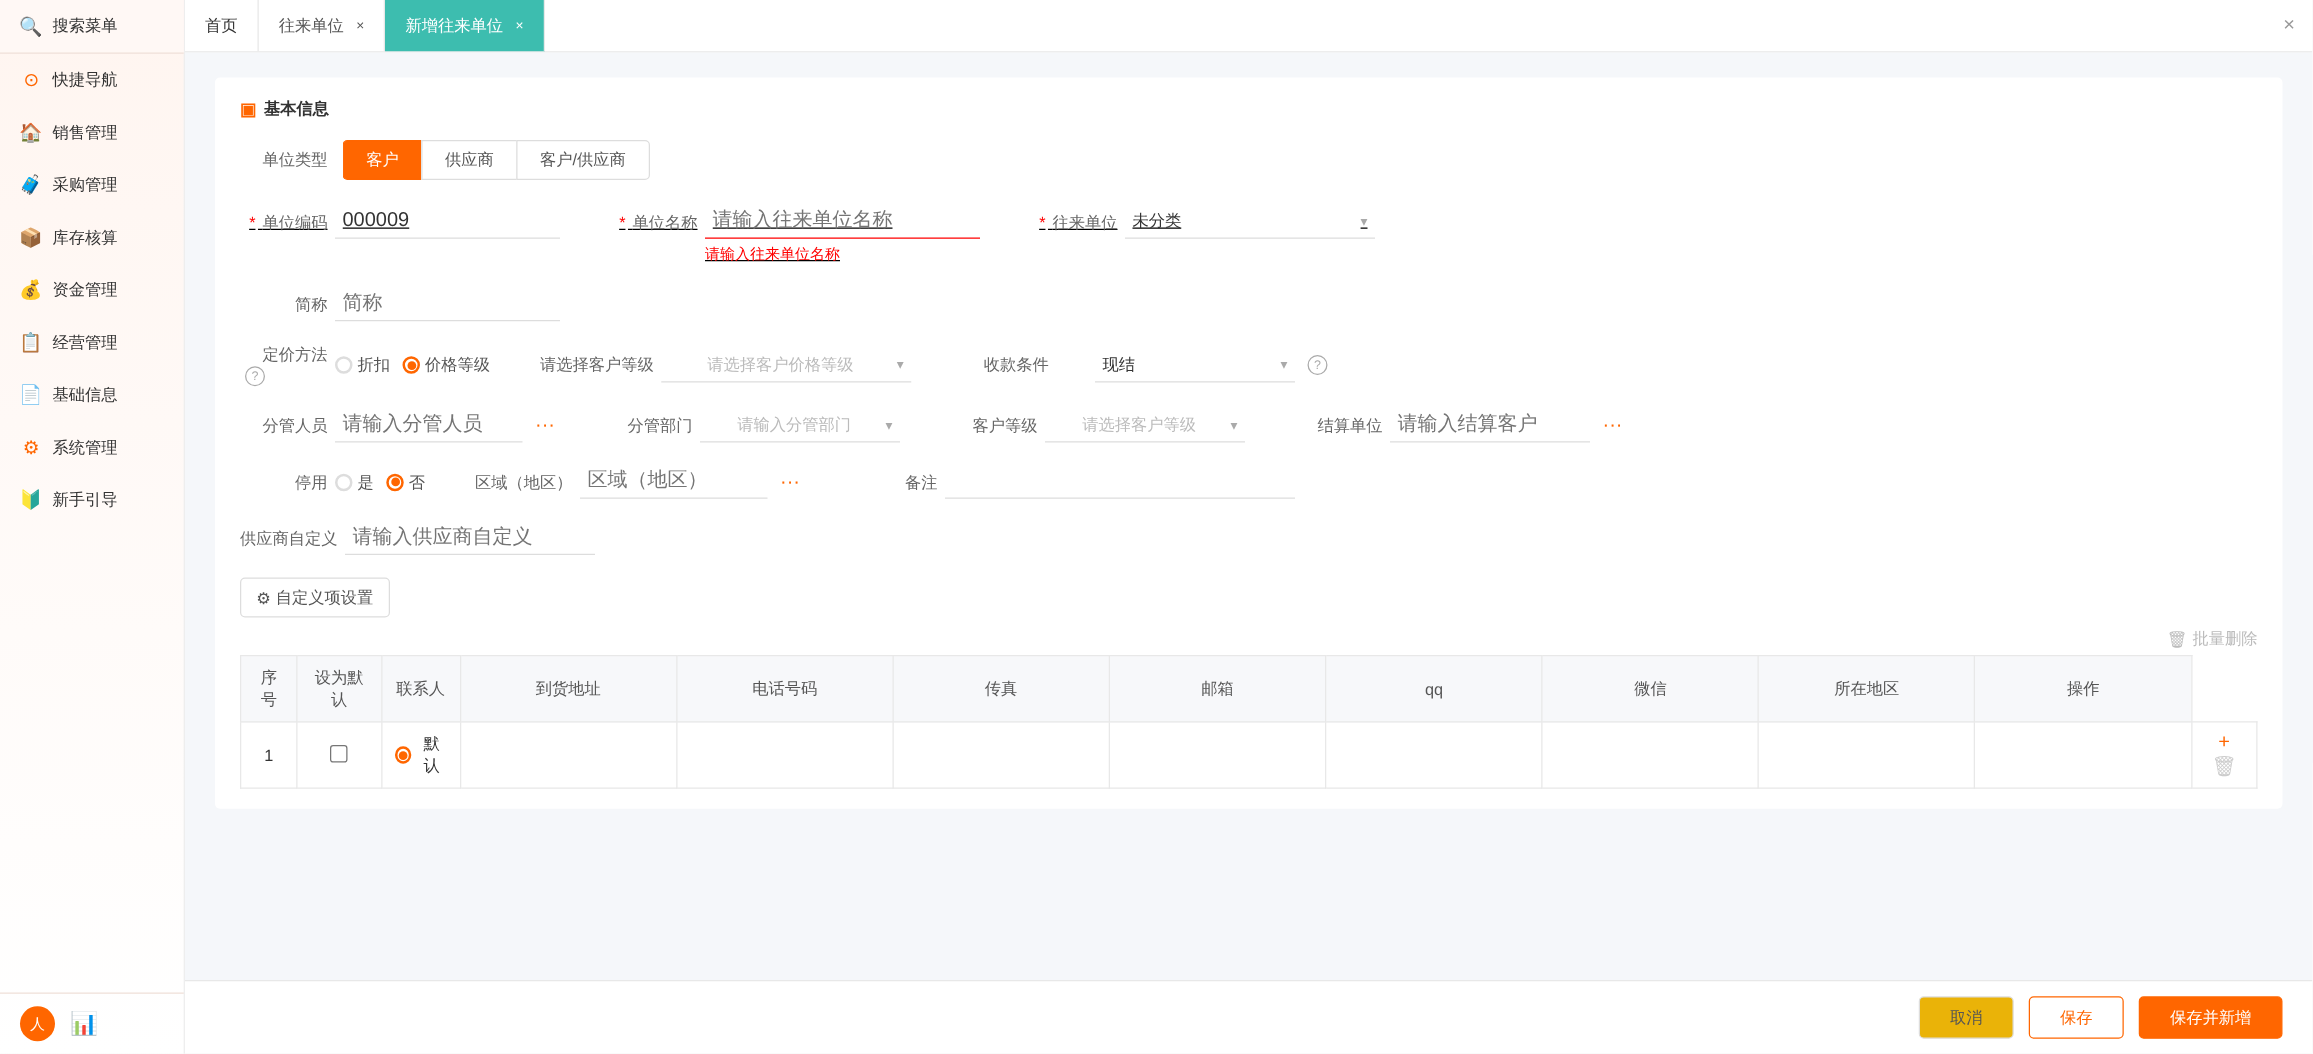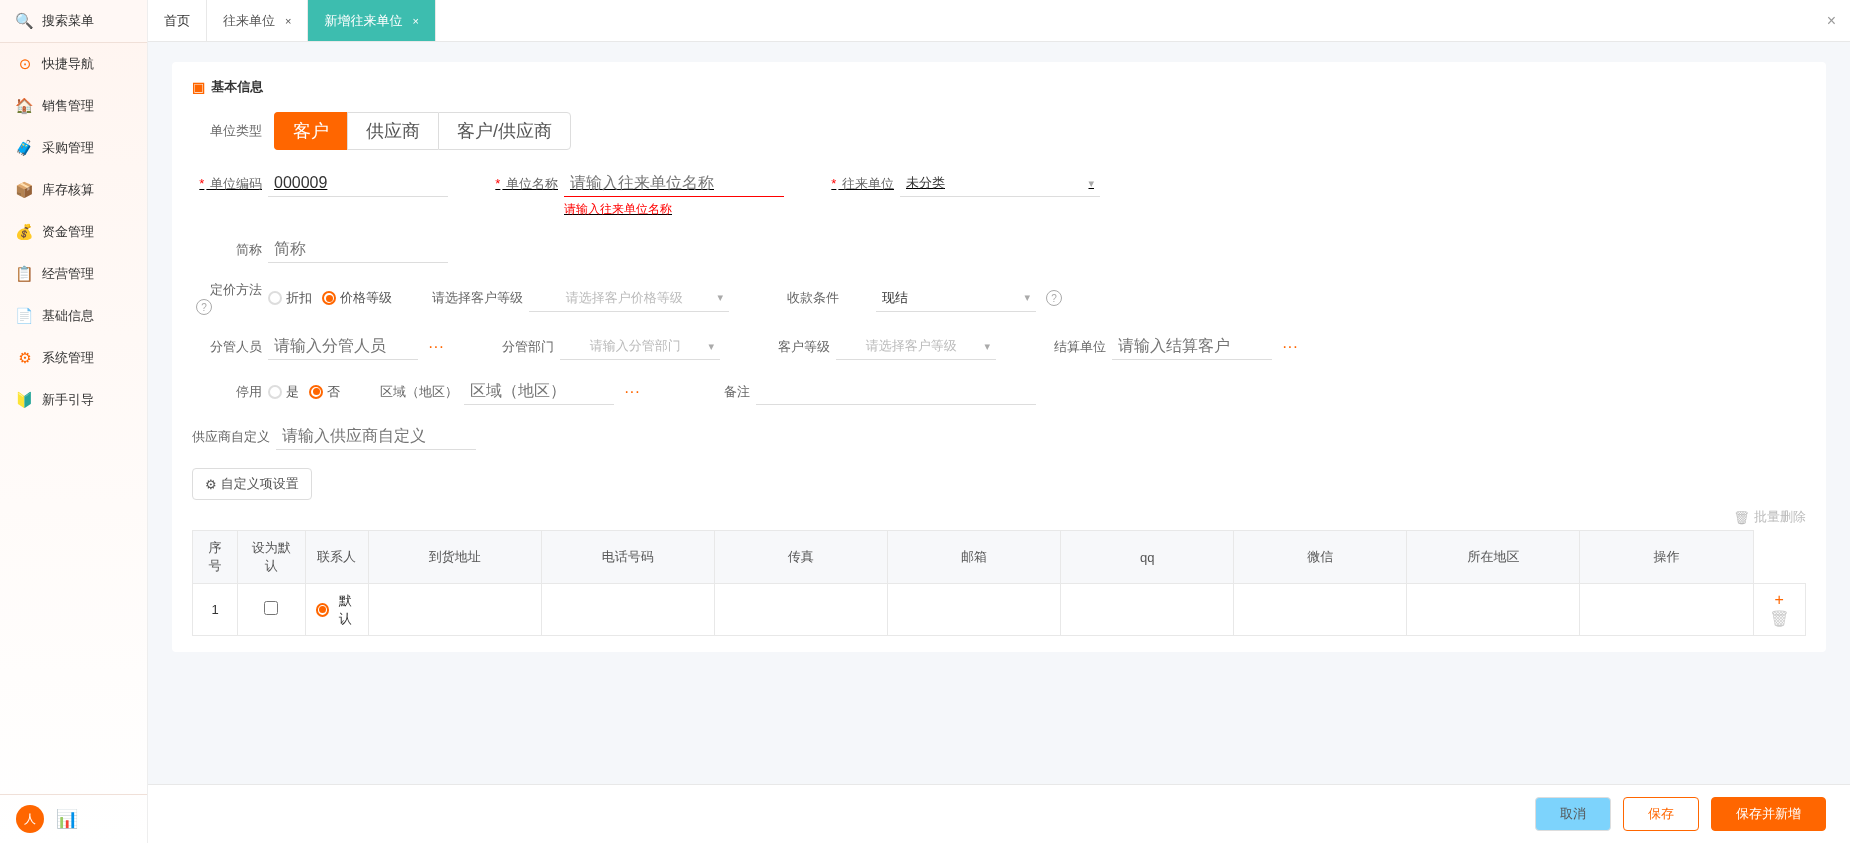--- a/index.html
+++ b/index.html
@@ -40,21 +40,21 @@
     
     .content { flex: 1; overflow-y: auto; padding: 20px 24px; background: #f5f7fa; }
 
     
     .section { background: #fff; border-radius: 4px; padding: 16px 20px; margin-bottom: 16px; }
     .section-title { display: flex; align-items: center; gap: 6px; font-size: 14px; font-weight: bold; color: #333; margin-bottom: 16px; }
     .section-icon { color: #f60; font-size: 14px; }
 
     
     .type-group { display: flex; gap: 0; }
-    .type-btn { padding: 6px 18px; border: 1px solid #ddd; cursor: pointer; font-size: 18px; color: #555; background: #fff; }
+    .type-btn { padding: 6px 18px; border: 1px solid #ddd; cursor: pointer; font-size: 13px; color: #555; background: #fff; }
     .type-btn.active { background: #f60; color: #fff; border-color: #f60; }
     .type-btn:first-child { border-radius: 4px 0 0 4px; }
     .type-btn:last-child { border-radius: 0 4px 4px 0; }
     .type-btn:not(:last-child) { border-right: none; }
 
     
     .form-row { display: flex; align-items: flex-end; gap: 0; margin-bottom: 18px; }
     .form-label { color: #666; white-space: nowrap; min-width: 70px; text-align: right; }
     .required-star { color: #f00; margin-right: 2px; }
     .form-input { border: none; border-bottom: 1px solid #ddd; padding: 4px 6px; font-size: 16px; color: #333; outline: none; background: transparent; width: 200px; }
@@ -87,21 +87,21 @@
     table { width: 100%; border-collapse: collapse; font-size: 13px; }
     th { background: #f7f8fa; border: 1px solid #e8e8e8; padding: 8px 10px; color: #555; font-weight: normal; text-align: center; }
     td { border: 1px solid #e8e8e8; padding: 7px 10px; color: #333; text-align: center; vertical-align: middle; }
     .checkbox { width: 14px; height: 14px; border: 1px solid #ddd; cursor: pointer; }
     .table-add-btn { color: #f60; cursor: pointer; font-size: 16px; }
     .table-del-btn { color: #ccc; cursor: pointer; font-size: 16px; }
 
     
     .footer { background: #fff; border-top: 1px solid #e8e8e8; padding: 12px 24px; display: flex; justify-content: flex-end; gap: 12px; }
     .btn { padding: 7px 24px; border-radius: 4px; font-size: 13px; cursor: pointer; border: 1px solid; }
-    .btn-cancel { background: #7dd3fc; border-color: #ddd; color: #555; }
+    .btn-cancel { background: #eab308; border-color: #ddd; color: #555; }
     .btn-save { background: #fff; border-color: #f60; color: #f60; }
     .btn-save-new { background: #f60; border-color: #f60; color: #fff; }
     .field-item { display: flex; align-items: center; gap: 6px; }
     .field-item-col { display: flex; flex-direction: column; gap: 2px; }
   </style>
 </head>
 <body>
 
 <div class="sidebar">
   <div class="sidebar-item sidebar-search">

